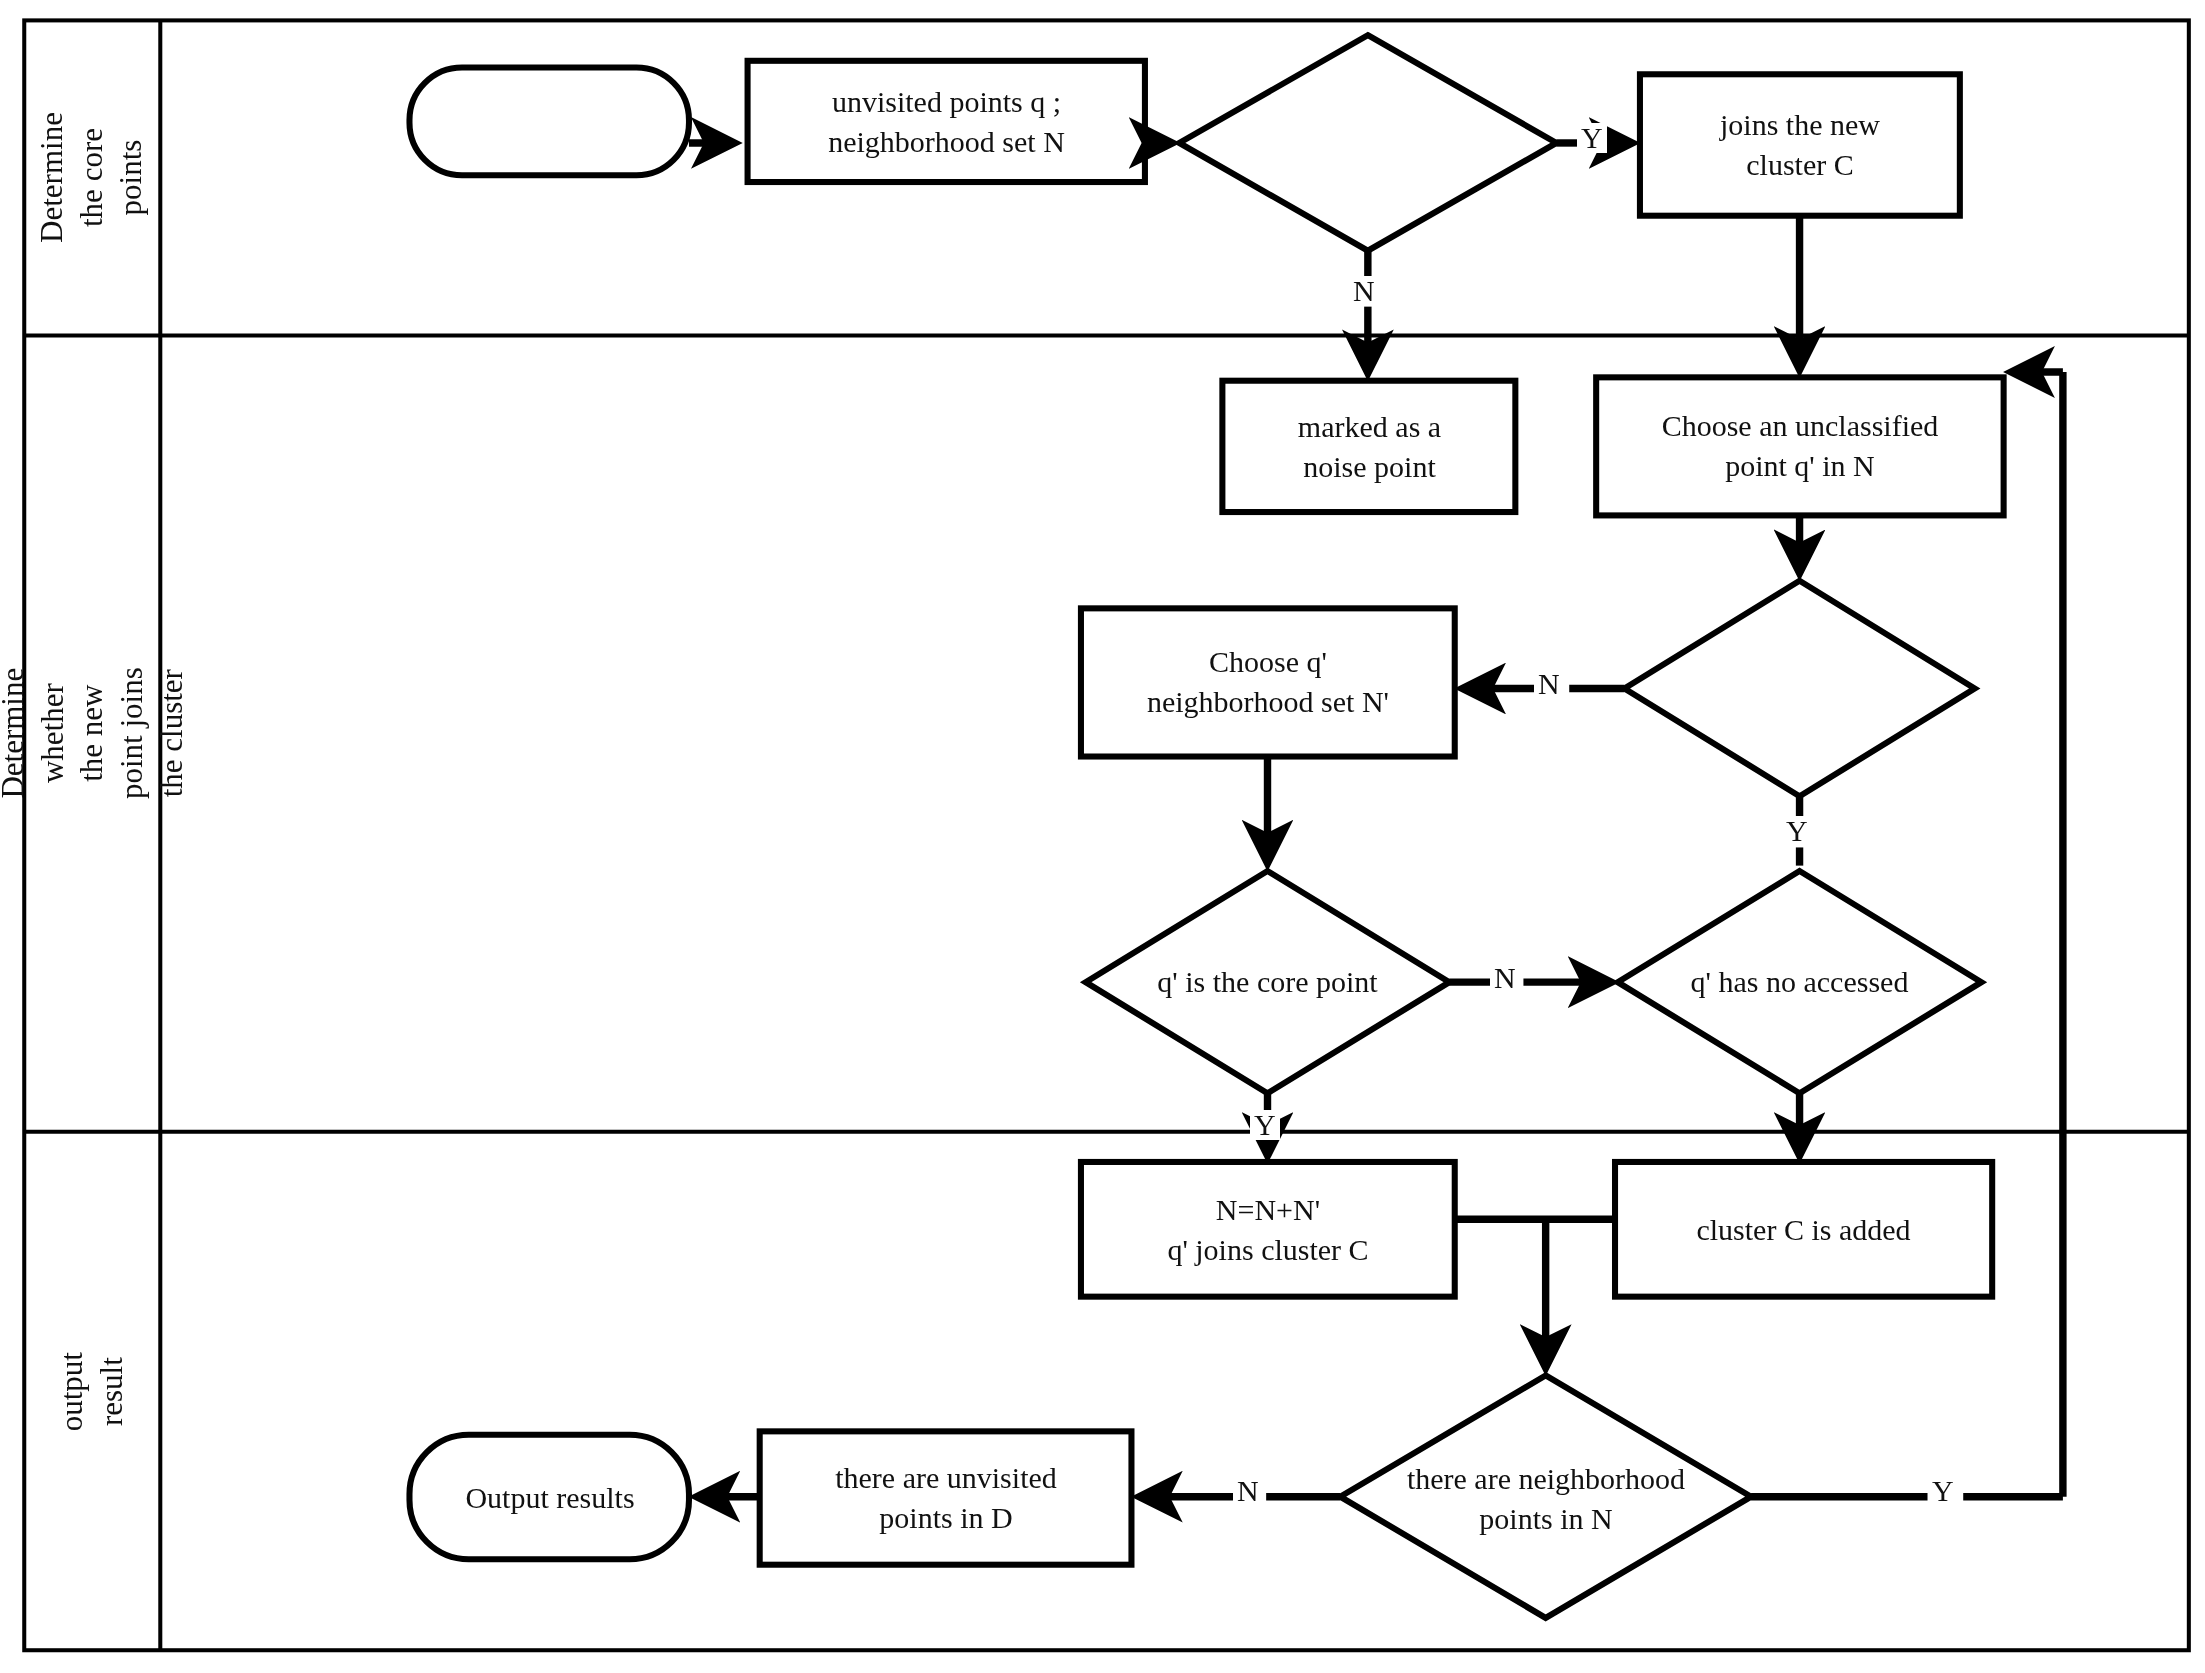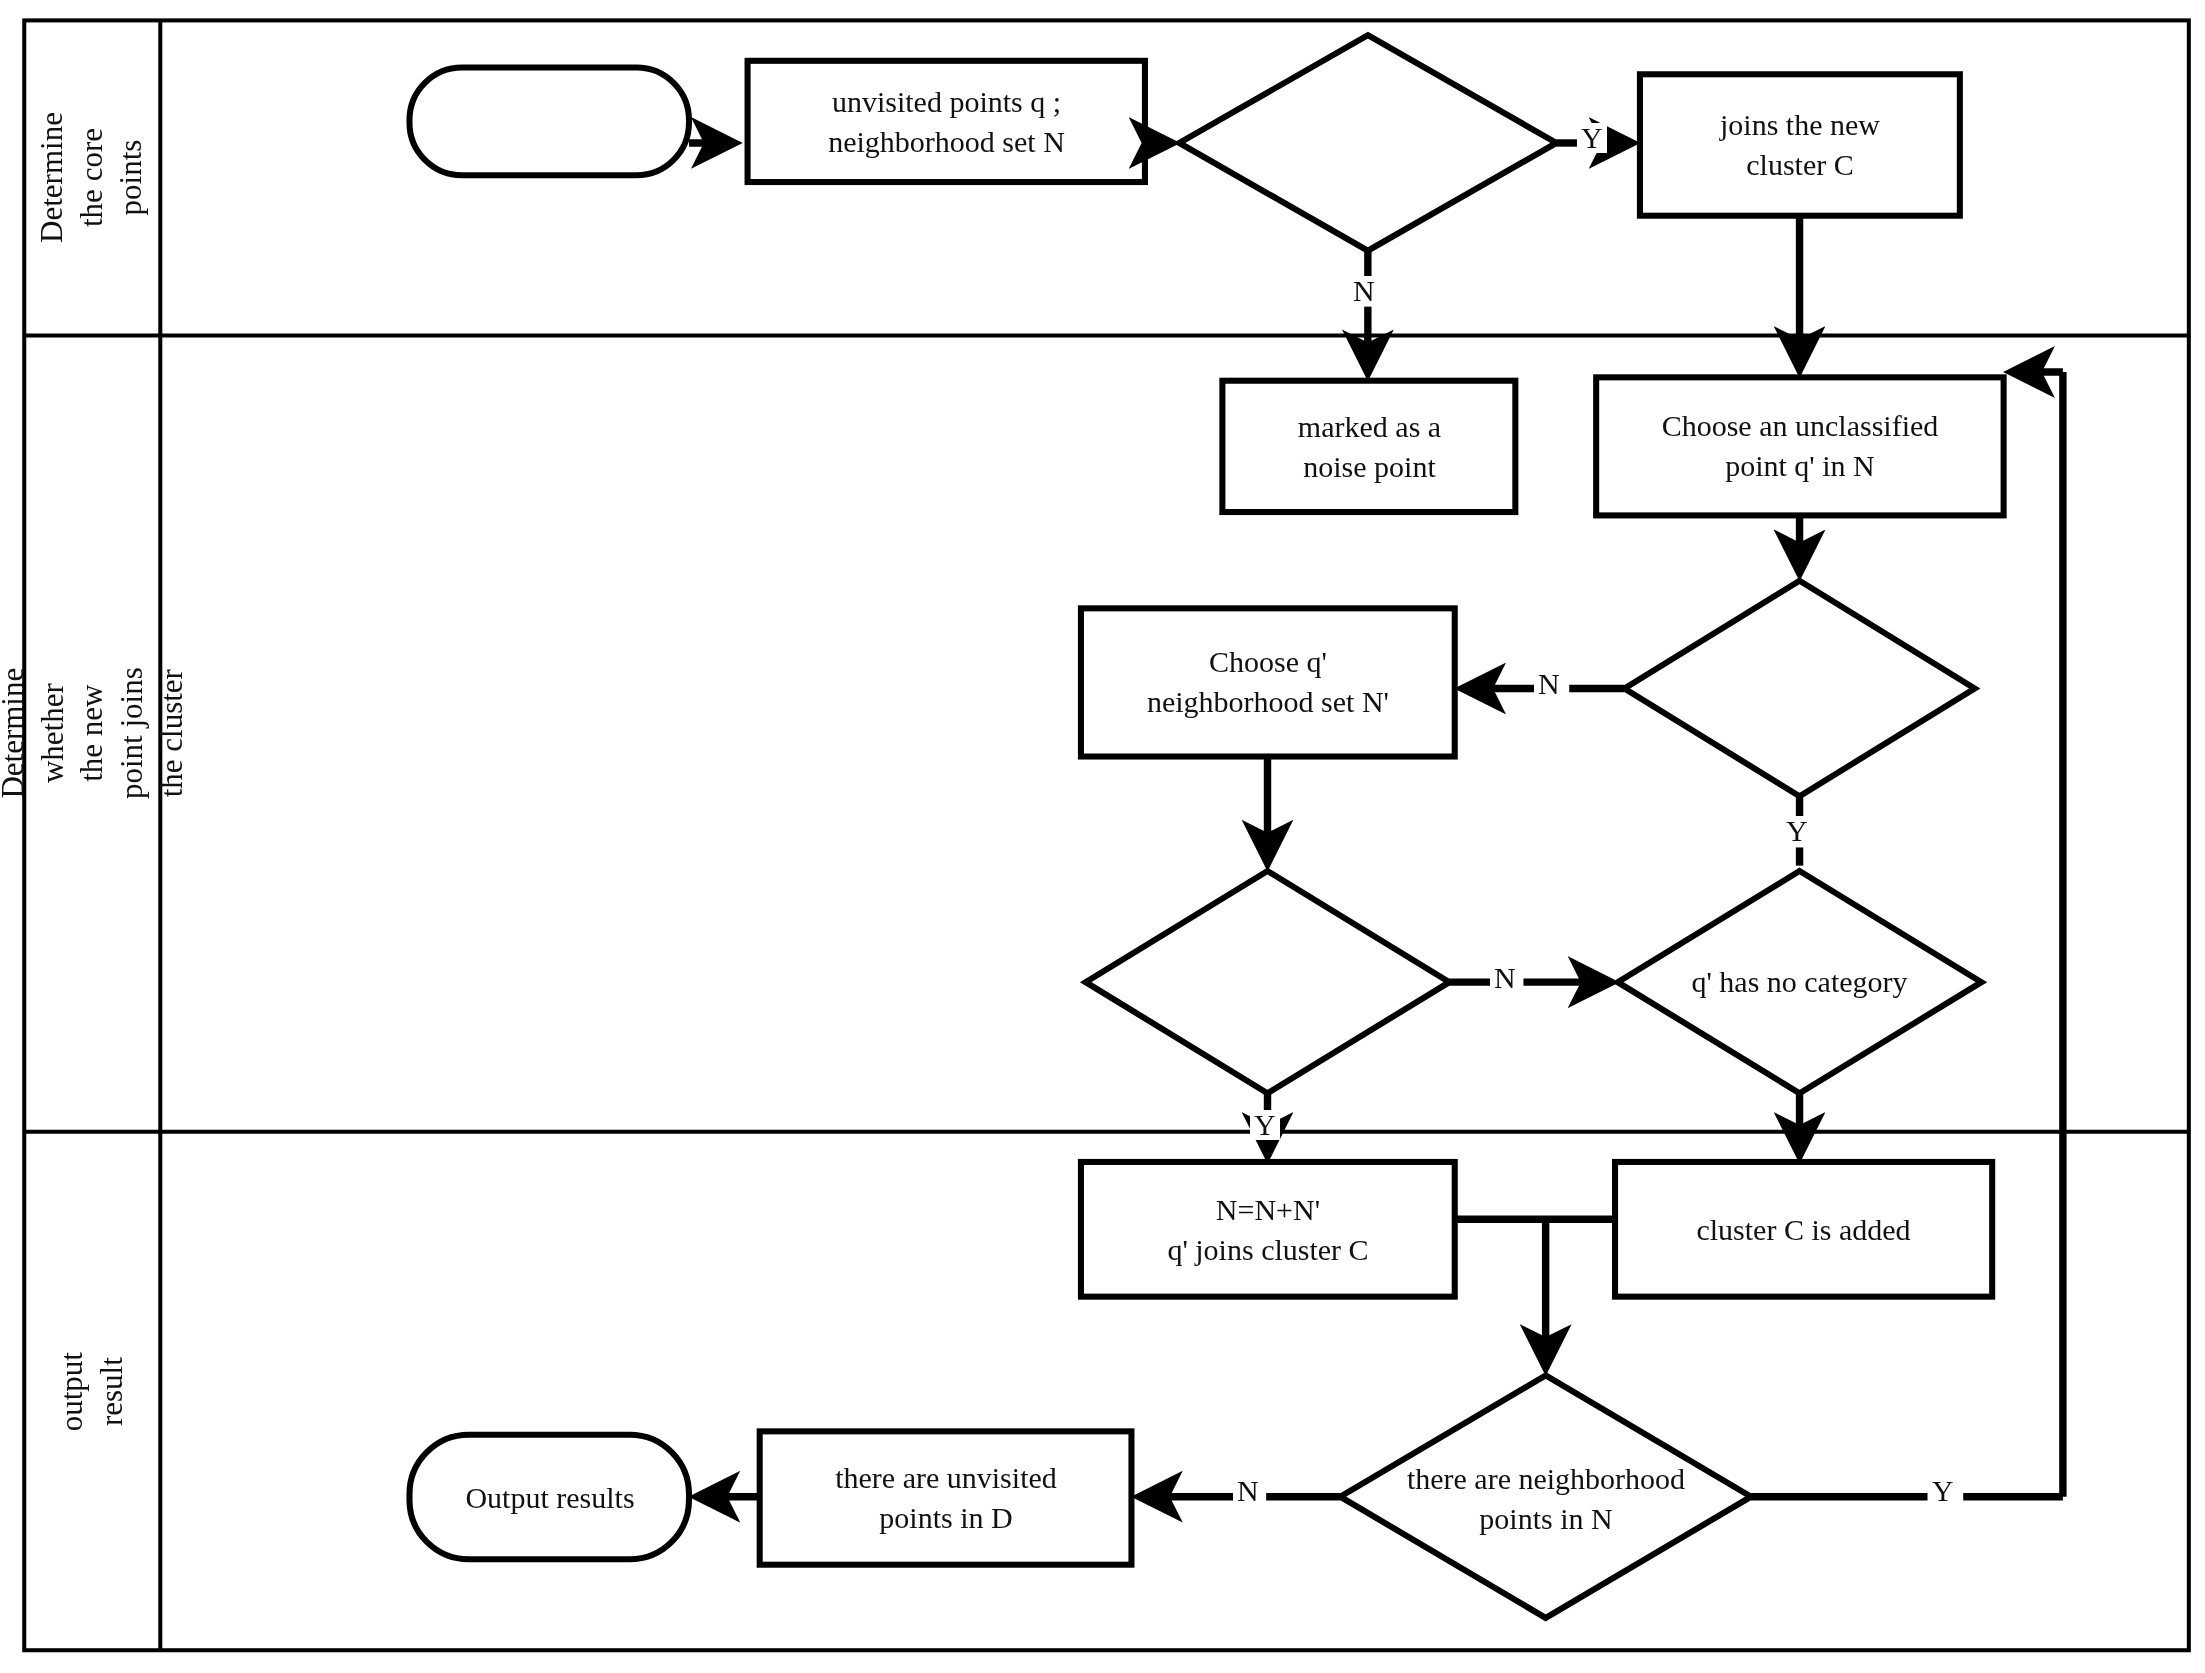--- a/index.html
+++ b/index.html
@@ -200,22 +200,23 @@
   <div class="node-label" style="left:1223px; top:381px; width:293px; height:131px;">marked as a
 noise point</div>
 
   <div class="node-label" style="left:1596px; top:377px; width:408px; height:138px;">Choose an unclassified
 point q' in N</div>
 
 
   <div class="node-label" style="left:1081px; top:608px; width:374px; height:148px;">Choose q'
 neighborhood set N'</div>
 
-
-  <div class="node-label" style="left:1631px; top:955px; width:337px; height:54px;">q' has no category</div>
+  <div class="node-label" style="left:1099px; top:955px; width:337px; height:54px;">q' is the core point</div>
+
+  <div class="node-label" style="left:1631px; top:955px; width:337px; height:54px;">q' has no accessed</div>
 
   <div class="node-label" style="left:1081px; top:1162px; width:374px; height:135px;">N=N+N'
 q' joins cluster C</div>
 
   <div class="node-label" style="left:1615px; top:1162px; width:377px; height:135px;text-align:right;">cluster C is added</div>
 
   <div class="node-label" style="left:1371px; top:1452px; width:350px; height:94px;">there are neighborhood
 points in N</div>
 
   <div class="node-label" style="left:760px; top:1431px; width:372px; height:133px;">there are unvisited

